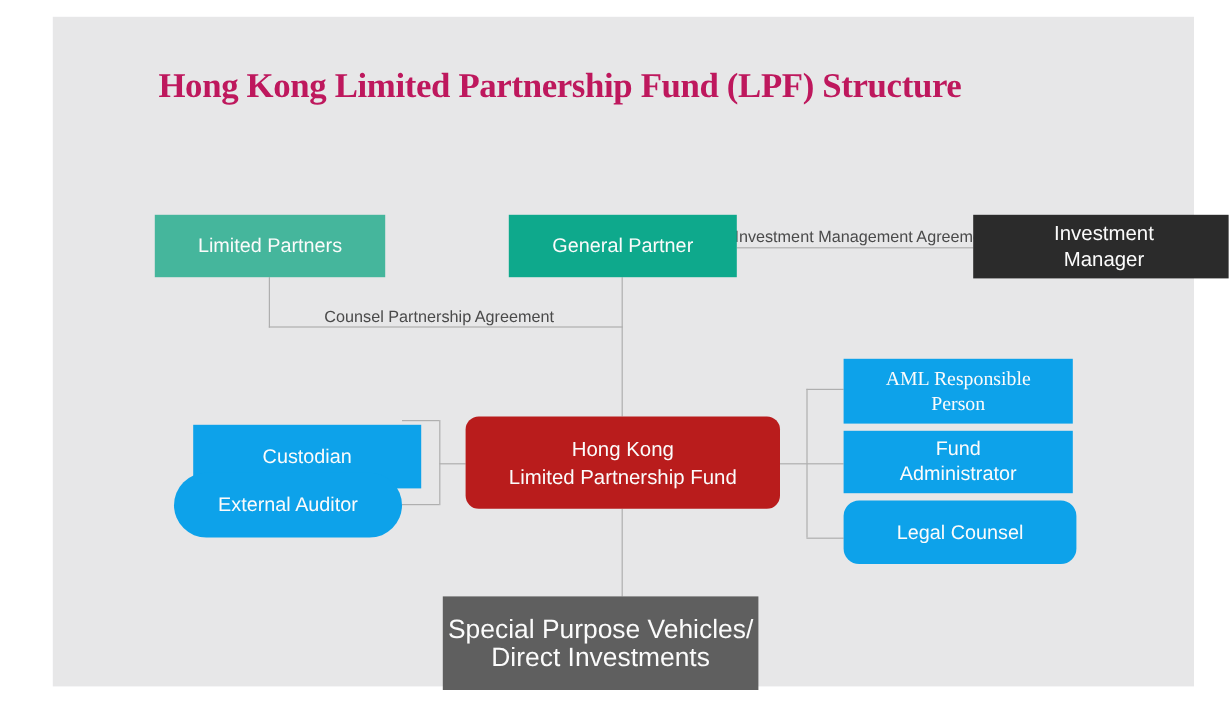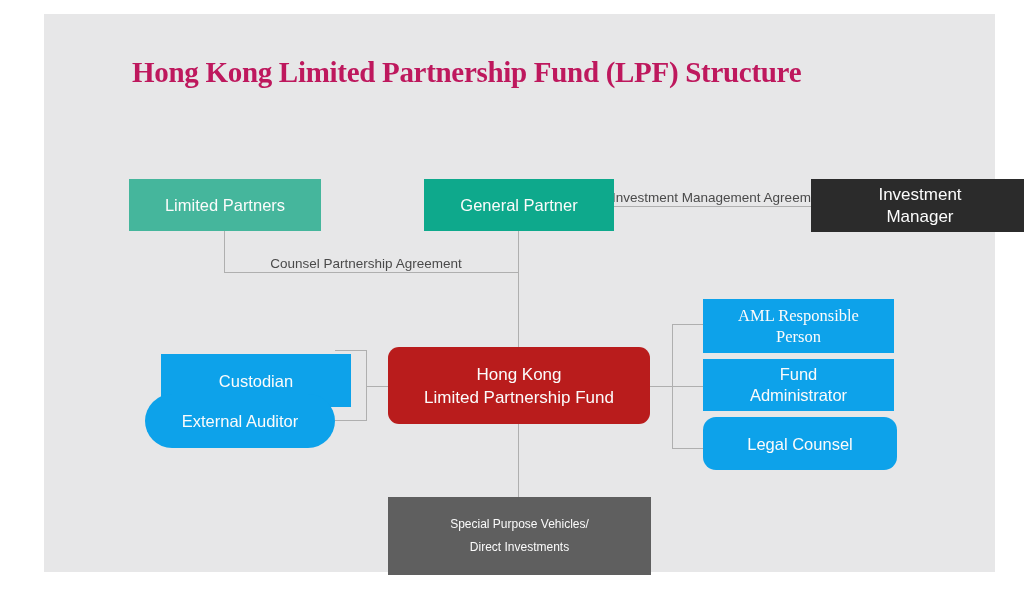--- a/index.html
+++ b/index.html
@@ -49,21 +49,21 @@
 
   .n-limited-partners   { left: 85px;  top: 165px; width: 192px; height: 52px; }
   .n-general-partner    { left: 380px; top: 165px; width: 190px; height: 52px; }
   .n-investment-manager { left: 767px; top: 165px; width: 218px; height: 53px; font-size: 17px; }
   .n-custodian          { left: 117px; top: 304px; width: 190px; height: 53px; margin-top: 36px; }
   .n-external-auditor   { left: 101px; top: 380px; width: 190px; height: 54px; border-radius: 27px; }
   .n-lpf                { left: 344px; top: 333px; width: 262px; height: 77px; font-size: 17px; line-height: 23px; }
   .n-aml                { left: 659px; top: 285px; width: 191px; height: 54px; line-height: 21px; font-family: Liberation Serif, serif; }
   .n-fund-admin         { left: 659px; top: 345px; width: 191px; height: 52px; line-height: 21px; }
   .n-legal-counsel      { left: 659px; top: 403px; width: 194px; height: 53px; border-radius: 13px; }
-  .n-spv                { left: 344px; top: 483px; width: 263px; height: 78px; font-size: 12px; line-height: 23px; }
+  .n-spv                { left: 325px; top: 483px; width: 263px; height: 78px; font-size: 22px; line-height: 23px; }
 
   .edge { position: absolute; background: #AFAFAF; }
   .e1  { left: 180px; top: 217px; width: 1px;   height: 42px; }  
   .e2  { left: 180px; top: 258px; width: 295px; height: 1px;  }  
   .e3  { left: 474px; top: 217px; width: 1px;   height: 116px; } 
   .e4  { left: 570px; top: 192px; width: 197px; height: 1px;  }  
   .e5  { left: 474px; top: 410px; width: 1px;   height: 73px; }  
   .e6  { left: 291px; top: 336px; width: 31px;  height: 1px;  }  
   .e7  { left: 322px; top: 336px; width: 1px;   height: 71px; }  
   .e8  { left: 291px; top: 406px; width: 31px;  height: 1px;  }  

